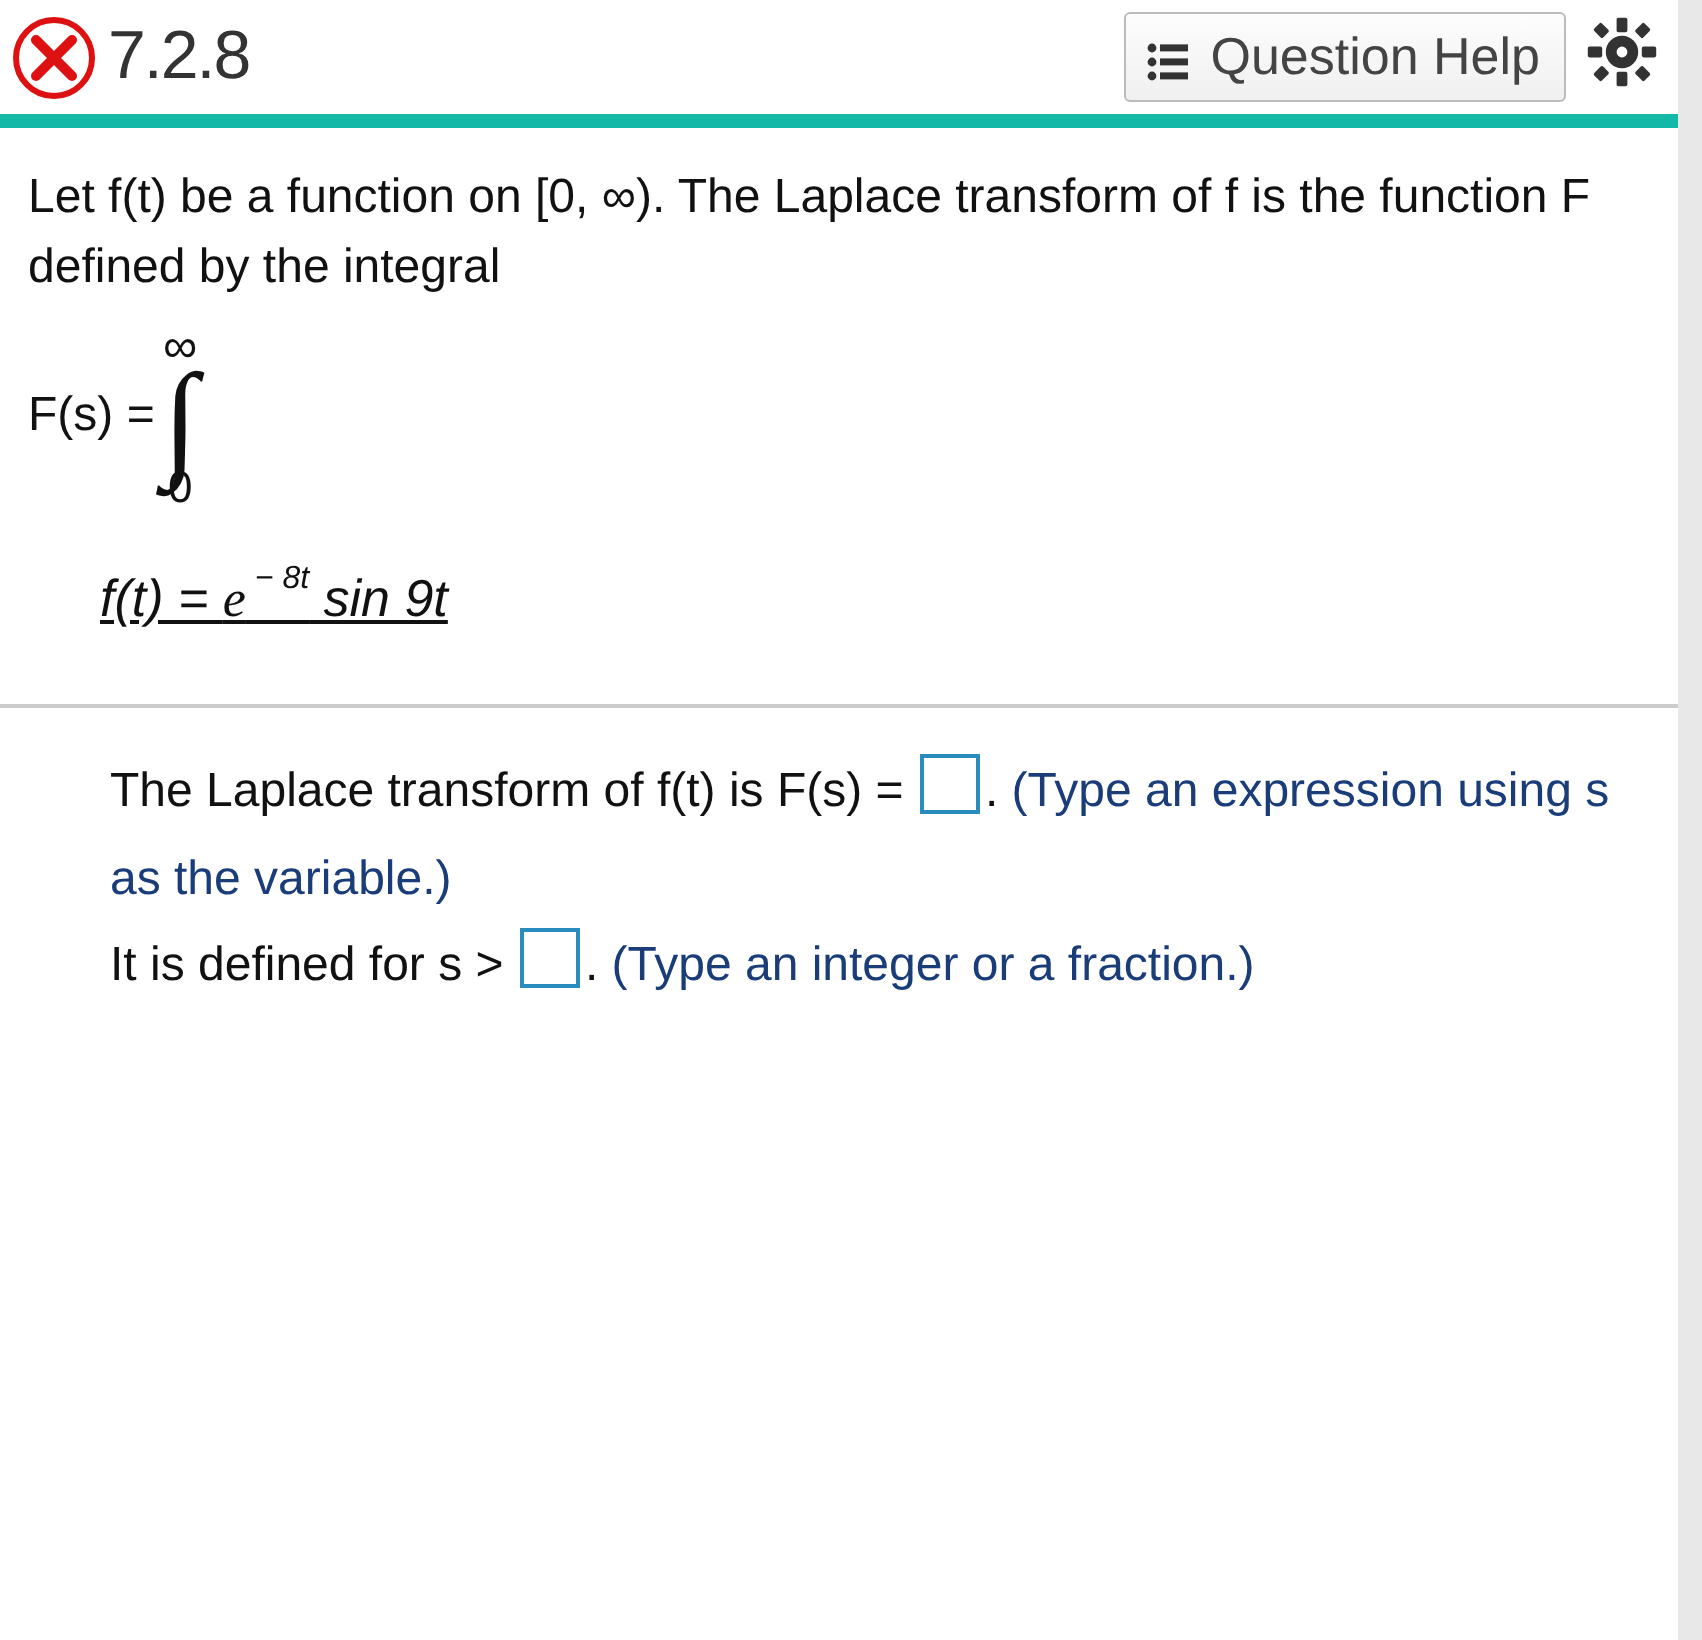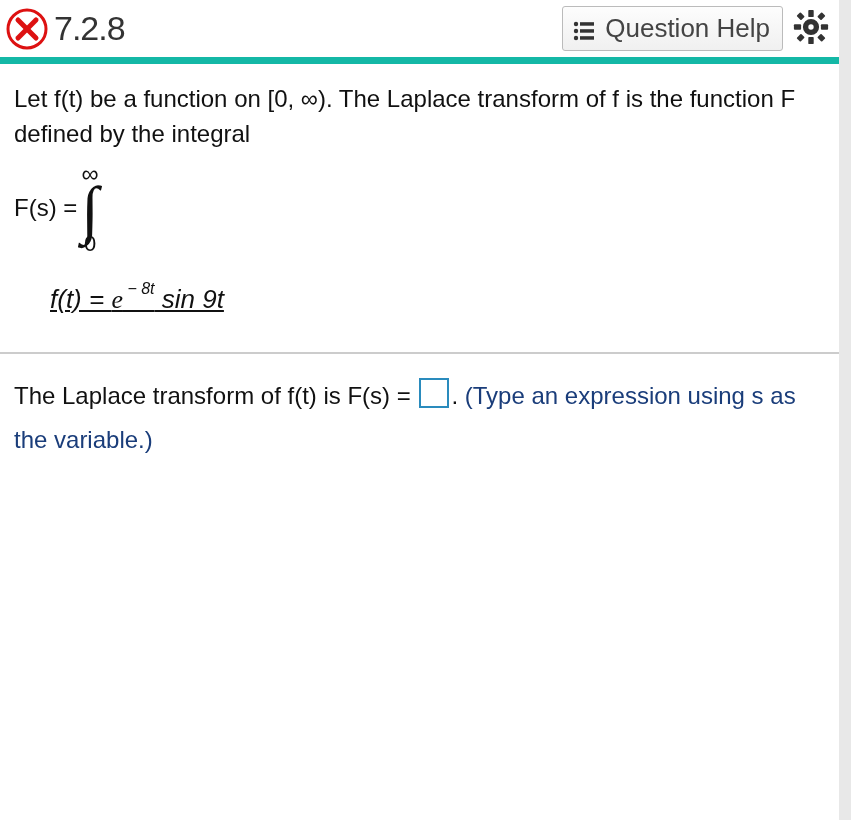--- a/index.html
+++ b/index.html
@@ -99,20 +99,21 @@
   hr.sep {
     border: none;
     border-top: 2px solid #ccc;
     margin: 10px 0 20px 0;
   }
   .answers {
     padding: 0 14px;
     font-size: 24px;
     color: #111;
     line-height: 1.8;
+    margin-left: 41px;
   }
   .input-box {
     display: inline-block;
     width: 30px;
     height: 30px;
     border: 2px solid #2a8bbd;
     background: #fff;
     vertical-align: -4px;
     margin: 0 2px;
   }
@@ -185,13 +186,16 @@
     <span>f(t) = </span><span class="expo">e</span><span class="superscript"> − 8t</span><span> sin 9t</span>
   </div>
 </div>
 
 <hr class="sep">
 
 <div class="answers">
   <div>
     <span>The Laplace transform of f(t) is F(s) = </span><span class="input-box"></span><span>.</span><span class="hint"> (Type an expression using s as the variable.)</span>
   </div>
+  <div>
+    <span>It is defined for s &gt; </span><span class="input-box"></span><span>.</span><span class="hint"> (Type an integer or a fraction.)</span>
+  </div>
 </div>
 
 </body></html>

